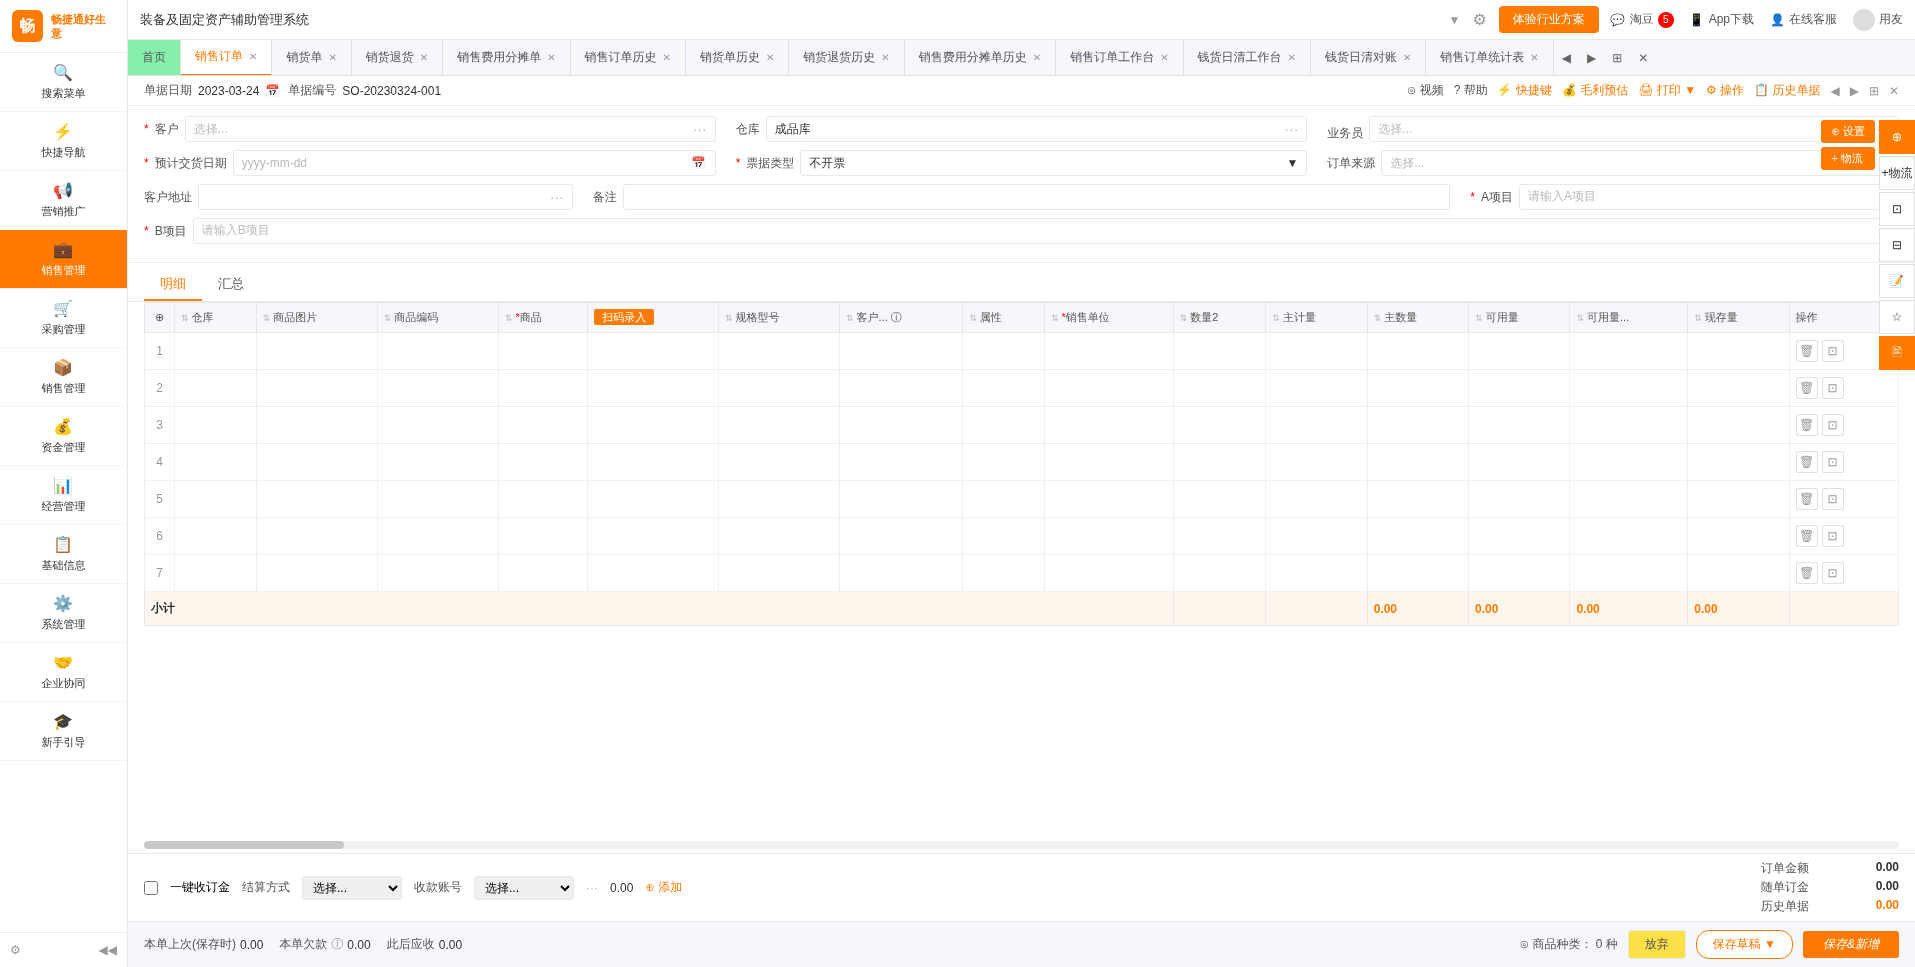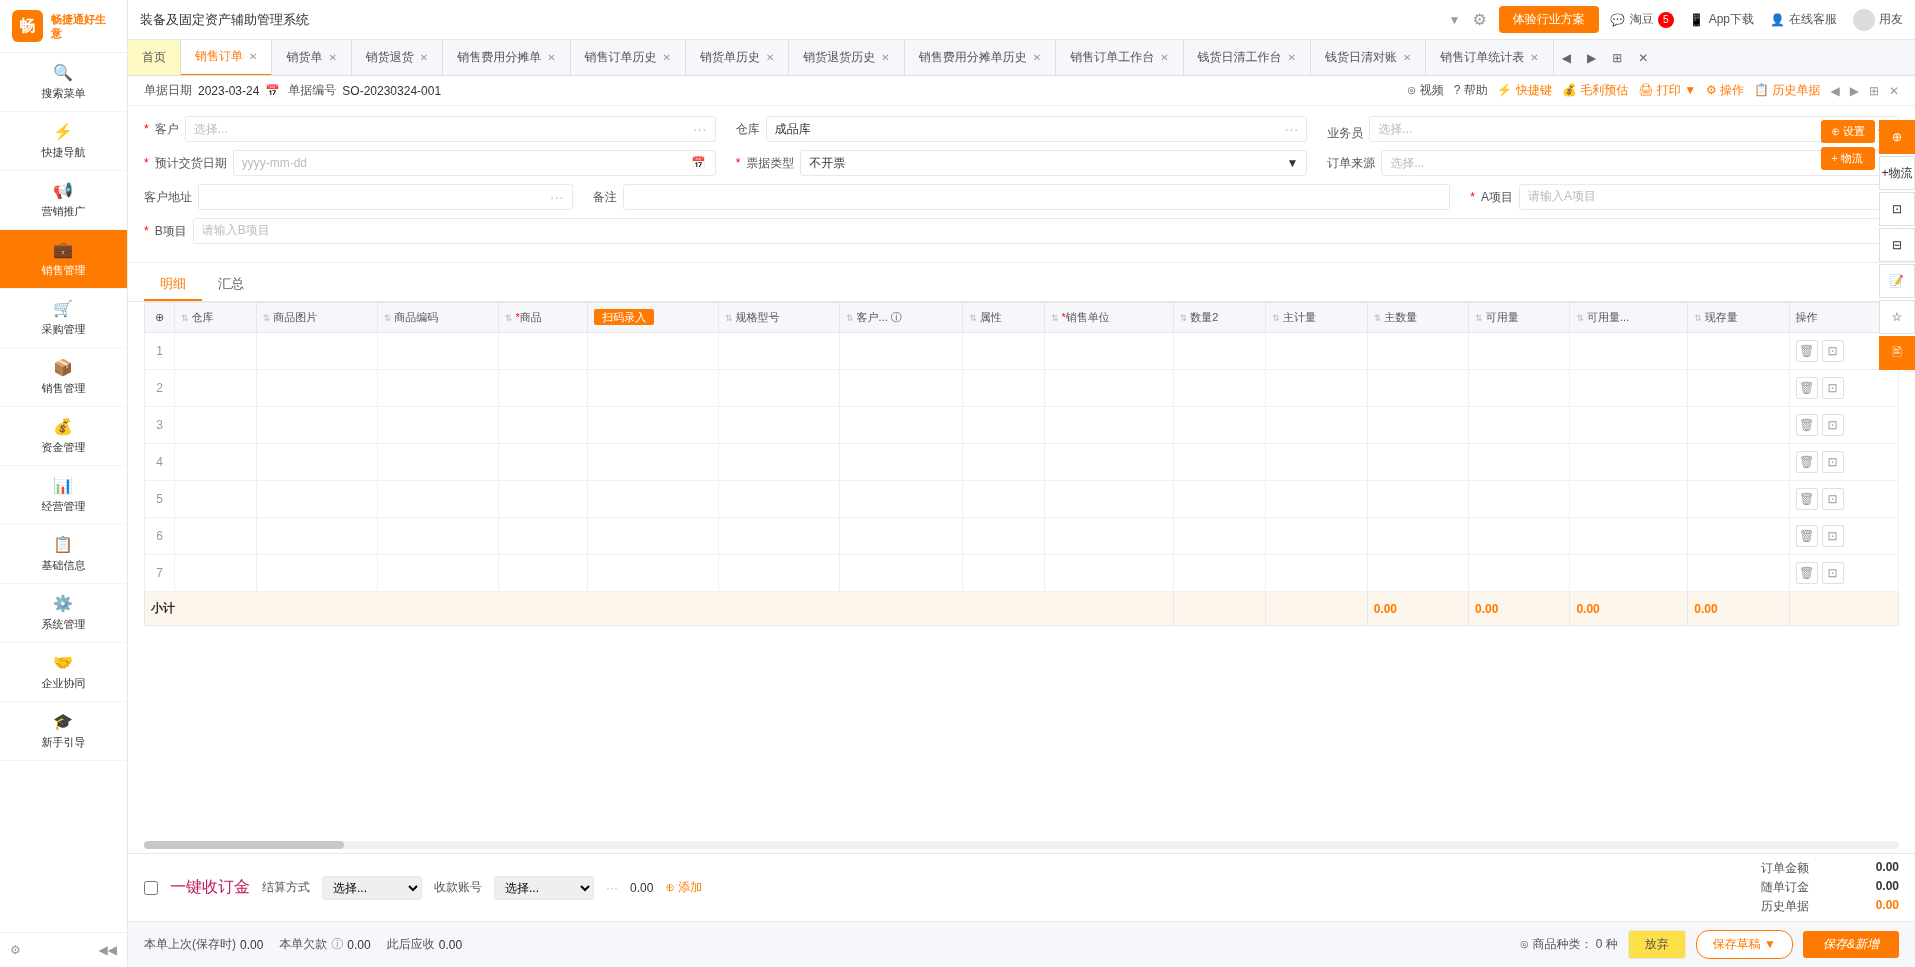--- a/index.html
+++ b/index.html
@@ -28,21 +28,21 @@
     .top-actions { display: flex; align-items: center; gap: 16px; }
     .btn-industry { background: #ff7a00; color: white; border: none; padding: 5px 14px; border-radius: 4px; cursor: pointer; font-size: 12px; }
     .top-icon-btn { display: flex; align-items: center; gap: 4px; font-size: 12px; color: #555; cursor: pointer; }
     .badge { background: #f00; color: white; border-radius: 50%; width: 16px; height: 16px; font-size: 10px; display: flex; align-items: center; justify-content: center; }
 
     
     .tab-bar { background: #f5f7fa; height: 36px; display: flex; align-items: center; overflow: hidden; border-bottom: 1px solid #e0e0e0; }
     .tab-item { padding: 0 14px; height: 36px; display: flex; align-items: center; gap: 4px; cursor: pointer; font-size: 12px; white-space: nowrap; border-right: 1px solid #e0e0e0; color: #555; }
     .tab-item.active { background: #fff; color: #ff7a00; border-bottom: 2px solid #ff7a00; }
     .tab-item .tab-close { color: #999; font-size: 10px; margin-left: 2px; }
-    .tab-item.home { background: #fef9c3; }
+    .tab-item.home { background: #86efac; }
     .tab-nav-btn { padding: 0 8px; height: 36px; display: flex; align-items: center; cursor: pointer; color: #666; }
 
     
     .content-area { flex: 1; overflow: hidden; display: flex; flex-direction: column; background: #fff; }
 
     
     .doc-toolbar { padding: 6px 16px; display: flex; align-items: center; gap: 8px; border-bottom: 1px solid #f0f0f0; flex-wrap: wrap; }
     .doc-field { display: flex; align-items: center; gap: 6px; font-size: 12px; }
     .doc-field label { color: #555; white-space: nowrap; }
     .doc-field .value { font-size: 12px; color: #333; }
@@ -596,21 +596,21 @@
       </div>
 
       <div class="scroll-bar-area">
         <div class="scroll-track">
           <div class="scroll-thumb"></div>
         </div>
       </div>
 
       <div class="bottom-bar">
         <input type="checkbox" class="pay-checkbox" style="">
-        <label style="font-size:16px;color:#be185d;cursor:pointer;">一键收订金</label>
+        <label style="font-size:12px;color:#000000;cursor:pointer;">一键收订金</label>
         <span style="font-size:12px;color:#555;">结算方式</span>
         <select class="pay-select">
           <option>选择...</option>
         </select>
         <span style="font-size:12px;color:#555;">收款账号</span>
         <select class="pay-select">
           <option>选择...</option>
         </select>
         <span style="color:#bbb;cursor:pointer;">···</span>
         <span style="font-size:12px;color:#333;">0.00</span>

